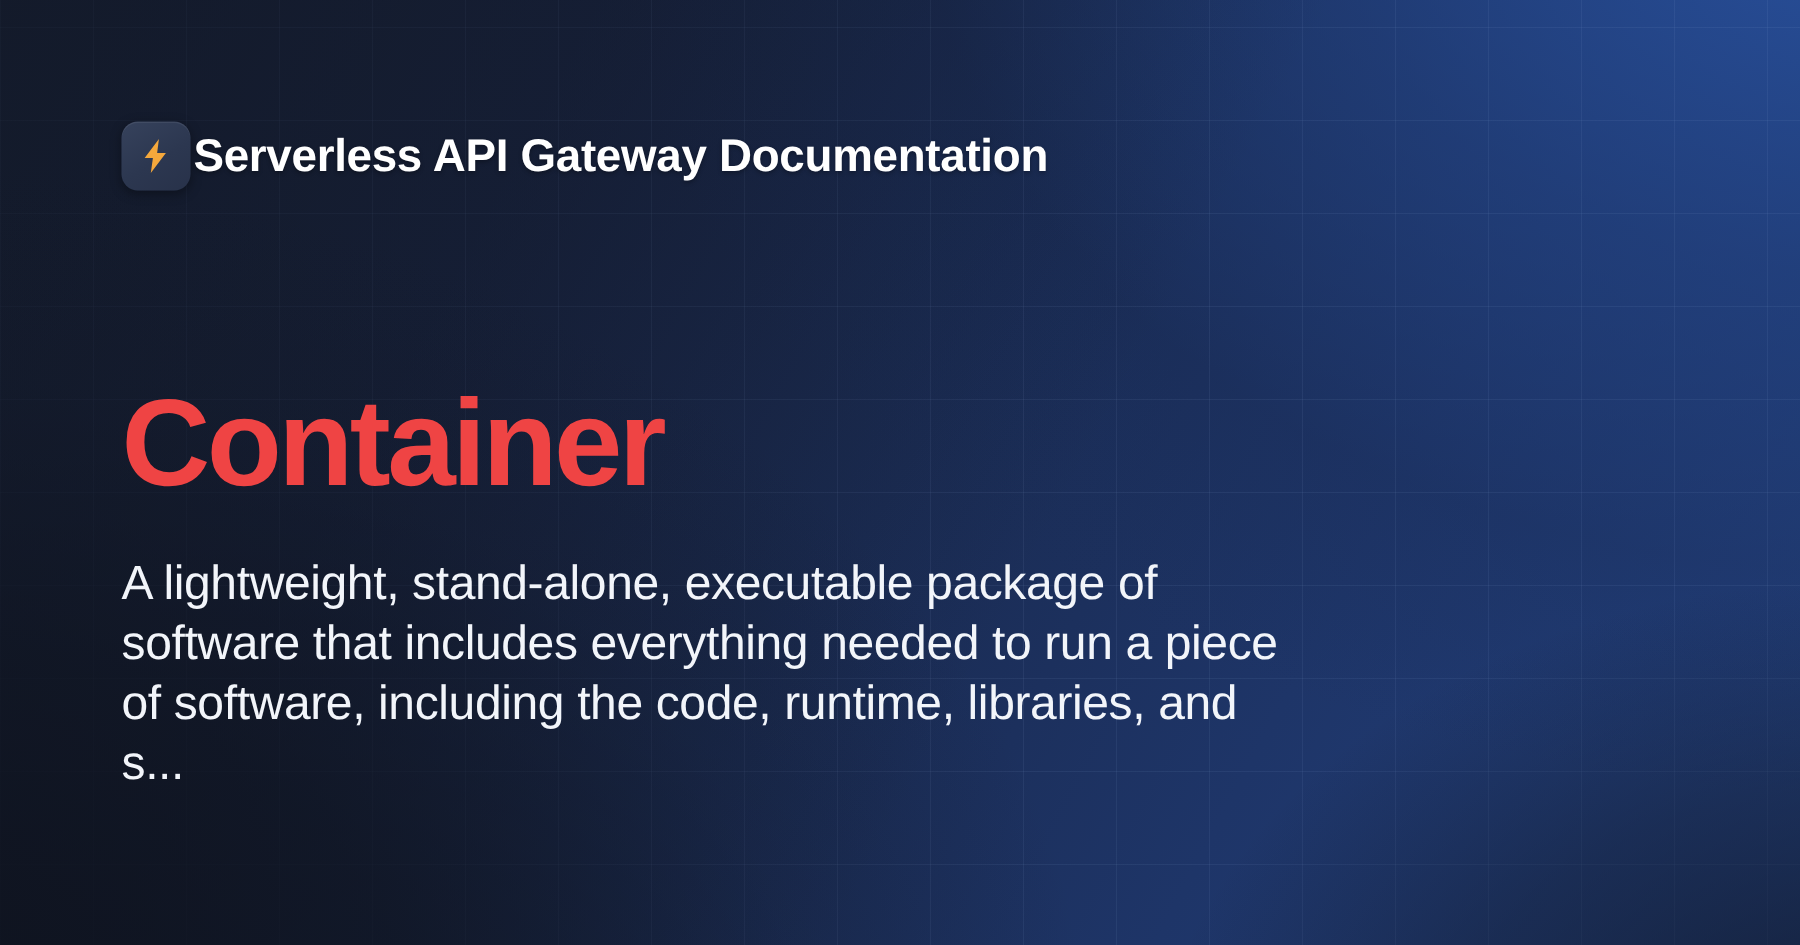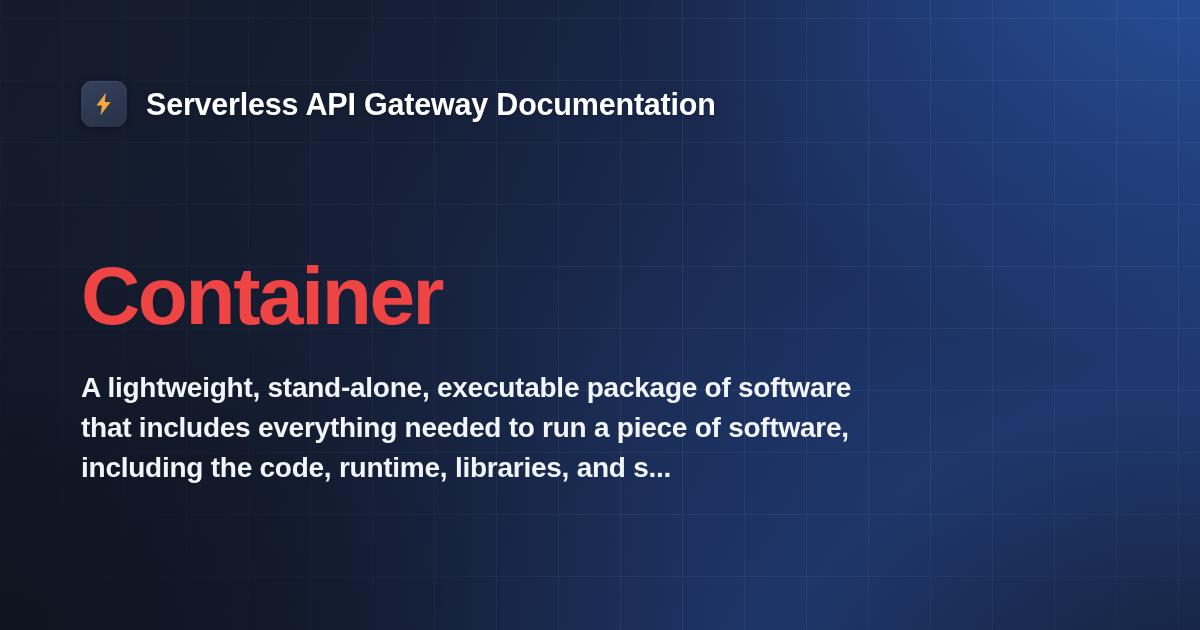--- a/index.html
+++ b/index.html
@@ -90,21 +90,21 @@
     pointer-events: none;
   }
 
   
   .brand {
     position: absolute;
     left: 81px;
     top: 81px;
     display: flex;
     align-items: center;
-    gap: 19px;
+    gap: 2px;
     z-index: 5;
   }
 
   .brand-logo {
     width: 46px;
     height: 46px;
     border-radius: 11px;
     background: linear-gradient(150deg, #36425c 0%, #2c3750 55%, #28324a 100%);
     box-shadow: 0 1px 0 rgba(255,255,255,0.07) inset,
                 0 2px 7px rgba(0,0,0,0.34);
@@ -137,23 +137,23 @@
   .hero-heading {
     font-size: 82px;
     line-height: 1.0;
     font-weight: 700;
     letter-spacing: -2.4px;
     color: #ef4444;
   }
 
   .hero-desc {
     margin-top: 31px;
-    font-size: 28px;
+    font-size: 32px;
     line-height: 40px;
-    font-weight: 700;
+    font-weight: 400;
     color: #f2f5fa;
     max-width: 790px;
     letter-spacing: -0.25px;
   }
 </style>
 </head>
 <body>
 
 <div class="og-card">
 

